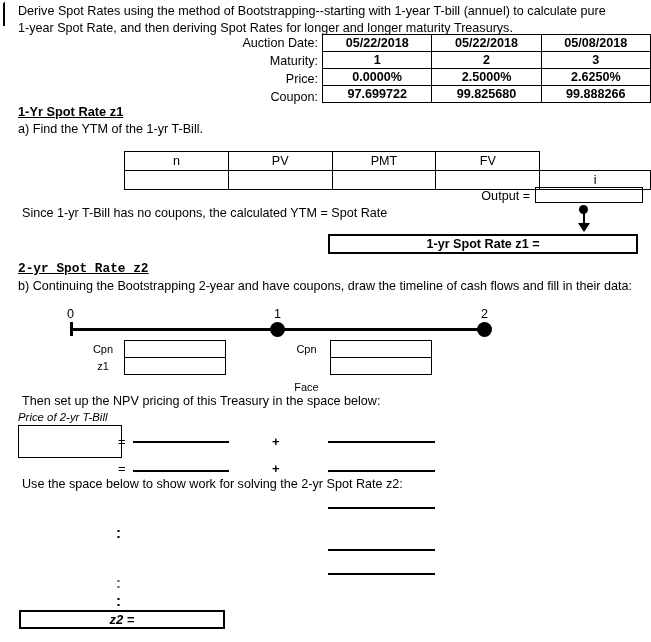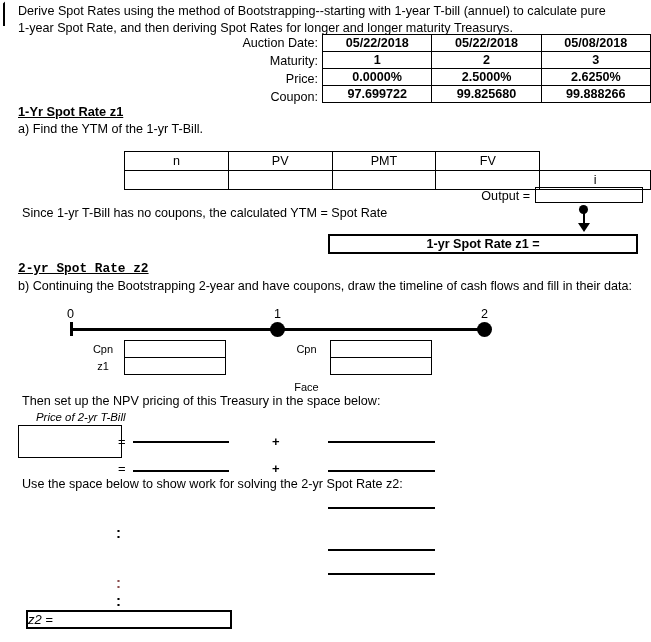--- a/index.html
+++ b/index.html
@@ -173,27 +173,27 @@
   
   .colon-mark {
     font-size: 15px;
     font-weight: bold;
     line-height: 10px;
   }
   .colon-red { color: #8a4b4b; }
 
   
   .z2-box {
-    left: 26px; top: 610px; width: 206px; height: 19px;
+    left: 19px; top: 610px; width: 206px; height: 19px;
     border: 2px solid #000;
     box-sizing: border-box;
     font-size: 13px;
-    font-weight: normal;
+    font-weight: bold;
     font-style: italic;
-    text-align: left;
+    text-align: center;
     line-height: 16px;
   }
 </style>
 </head>
 <body>
 
 <div id="page">
 
   <div class="abs left-edge-mark"></div>
 
@@ -284,21 +284,21 @@
   <div class="abs cf-label" style="left:84px; top:357px; width:38px;">z1</div>
   <div class="abs cf-box" style="left:124px; top:357px;"></div>
 
   <div class="abs cf-label" style="left:286px; top:340px; width:41px;">Cpn</div>
   <div class="abs cf-box" style="left:330px; top:340px;"></div>
   <div class="abs cf-label" style="left:286px; top:378px; width:41px;">Face</div>
   <div class="abs cf-box" style="left:330px; top:357px;"></div>
 
   <div class="abs body-text" style="left:22px; top:393px;">Then set up the NPV pricing of this Treasury in the space below:</div>
 
-  <div class="abs price-caption" style="left:36px; top:411px;">Price of 2-yr T-Bill</div>
+  <div class="abs price-caption" style="left:18px; top:411px;">Price of 2-yr T-Bill</div>
   <div class="abs price-box"></div>
 
   <div class="abs eq" style="left:118px; top:434px;">=</div>
   <div class="abs frac-line" style="left:133px; top:441px; width:96px;"></div>
   <div class="abs plus" style="left:272px; top:434px;">+</div>
   <div class="abs frac-line" style="left:328px; top:441px; width:107px;"></div>
 
   <div class="abs eq" style="left:118px; top:461px;">=</div>
   <div class="abs frac-line" style="left:133px; top:470px; width:96px;"></div>
   <div class="abs plus" style="left:272px; top:461px;">+</div>

